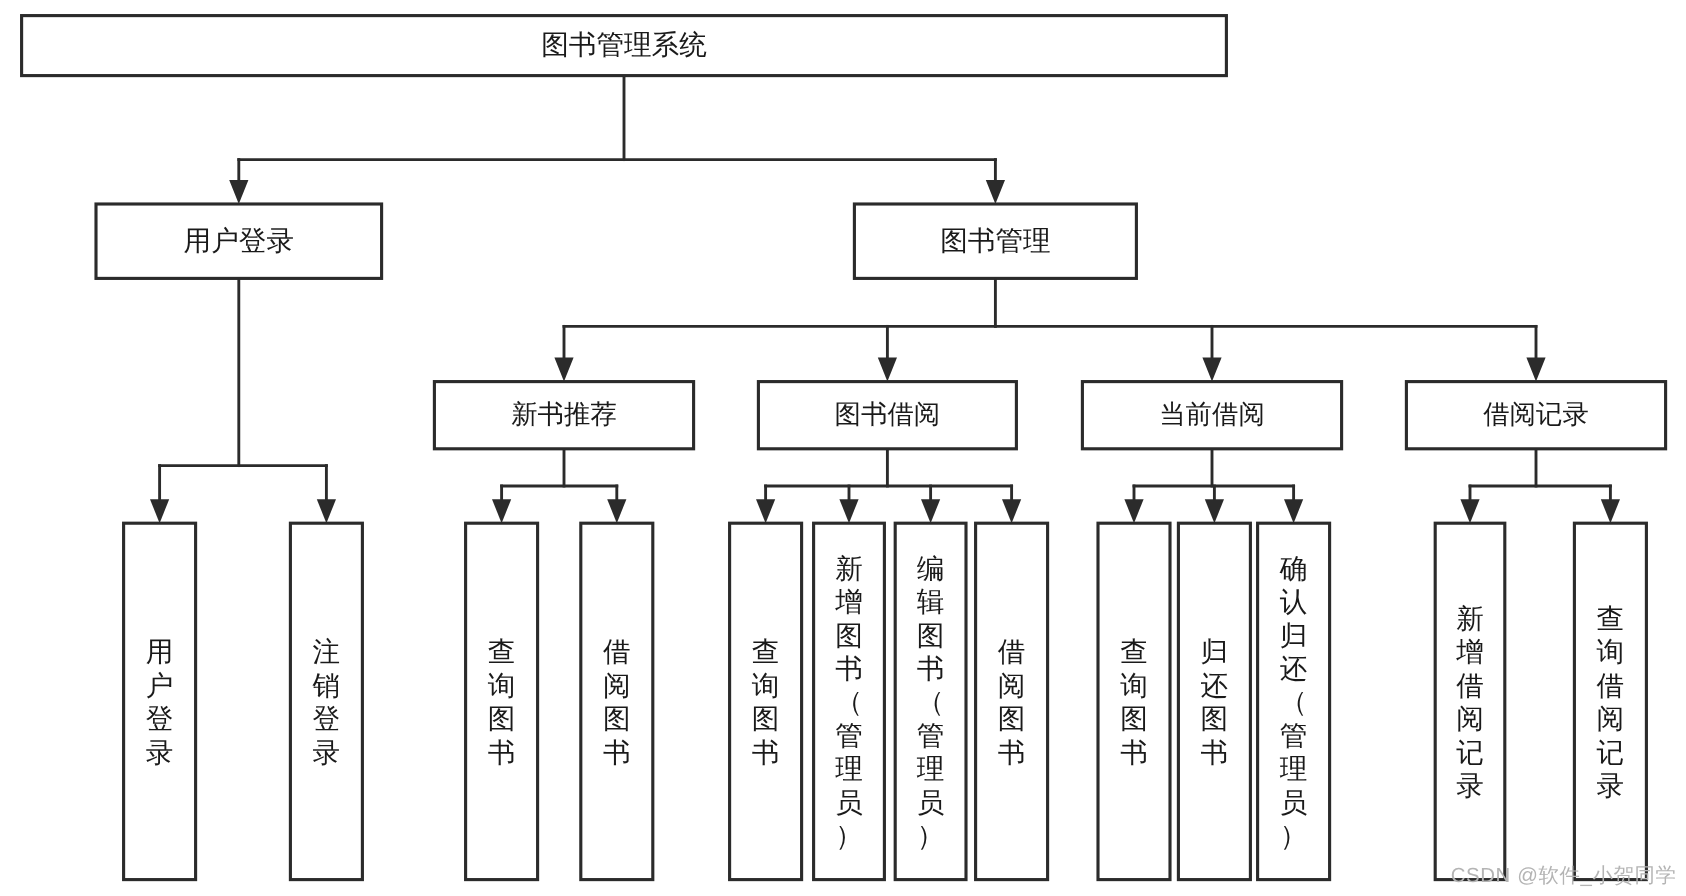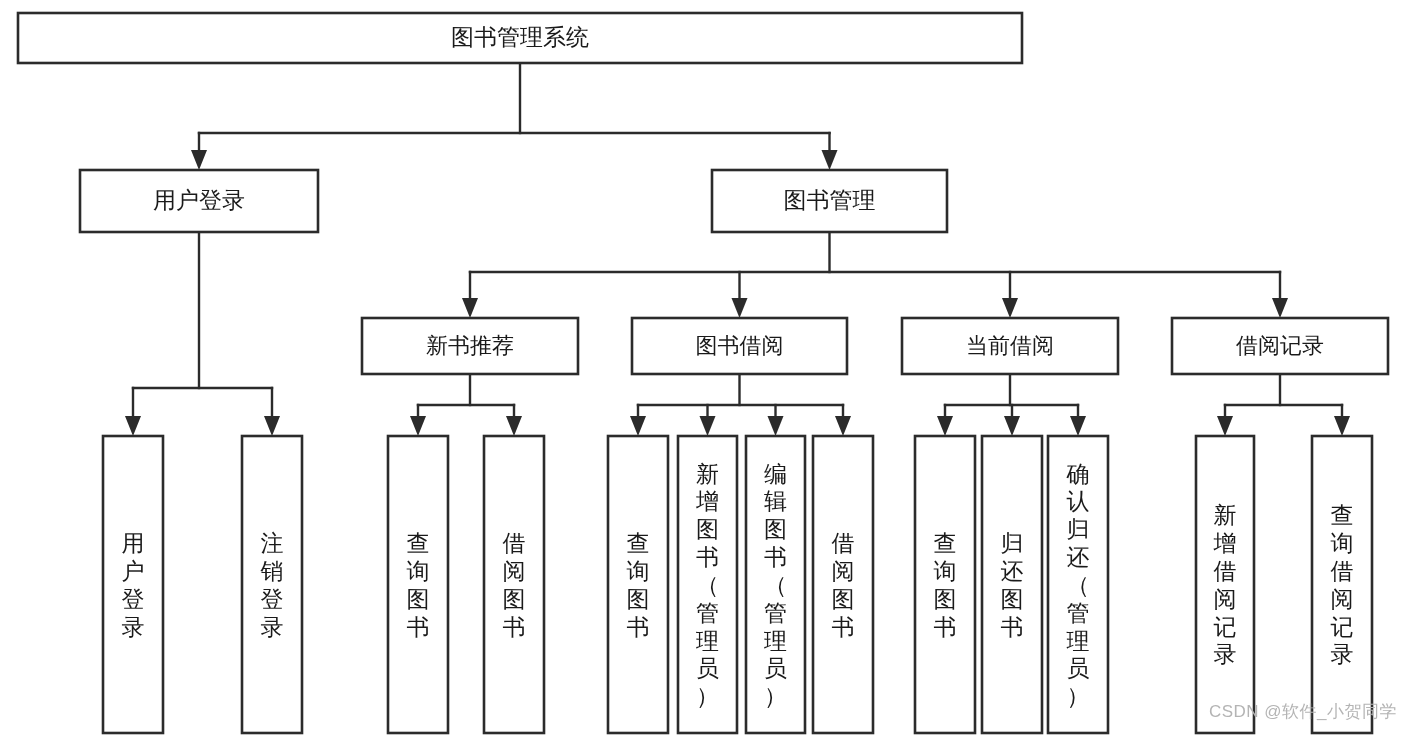--- a/index.html
+++ b/index.html
@@ -48,21 +48,21 @@
     dominant-baseline: middle;
   }
   .node-label-v {
     font-family: "Liberation Sans", "DejaVu Sans", sans-serif;
     fill: #1a1a1a;
     text-anchor: middle;
   }
   .watermark {
     position: absolute;
     right: 8px;
-    bottom: 24px;
+    bottom: 6px;
     font-family: "Liberation Sans", "DejaVu Sans", sans-serif;
     font-size: 17px;
     color: #b4b4b4;
     white-space: nowrap;
     letter-spacing: 0.5px;
     pointer-events: none;
   }
 </style>
 </head>
 <body>

